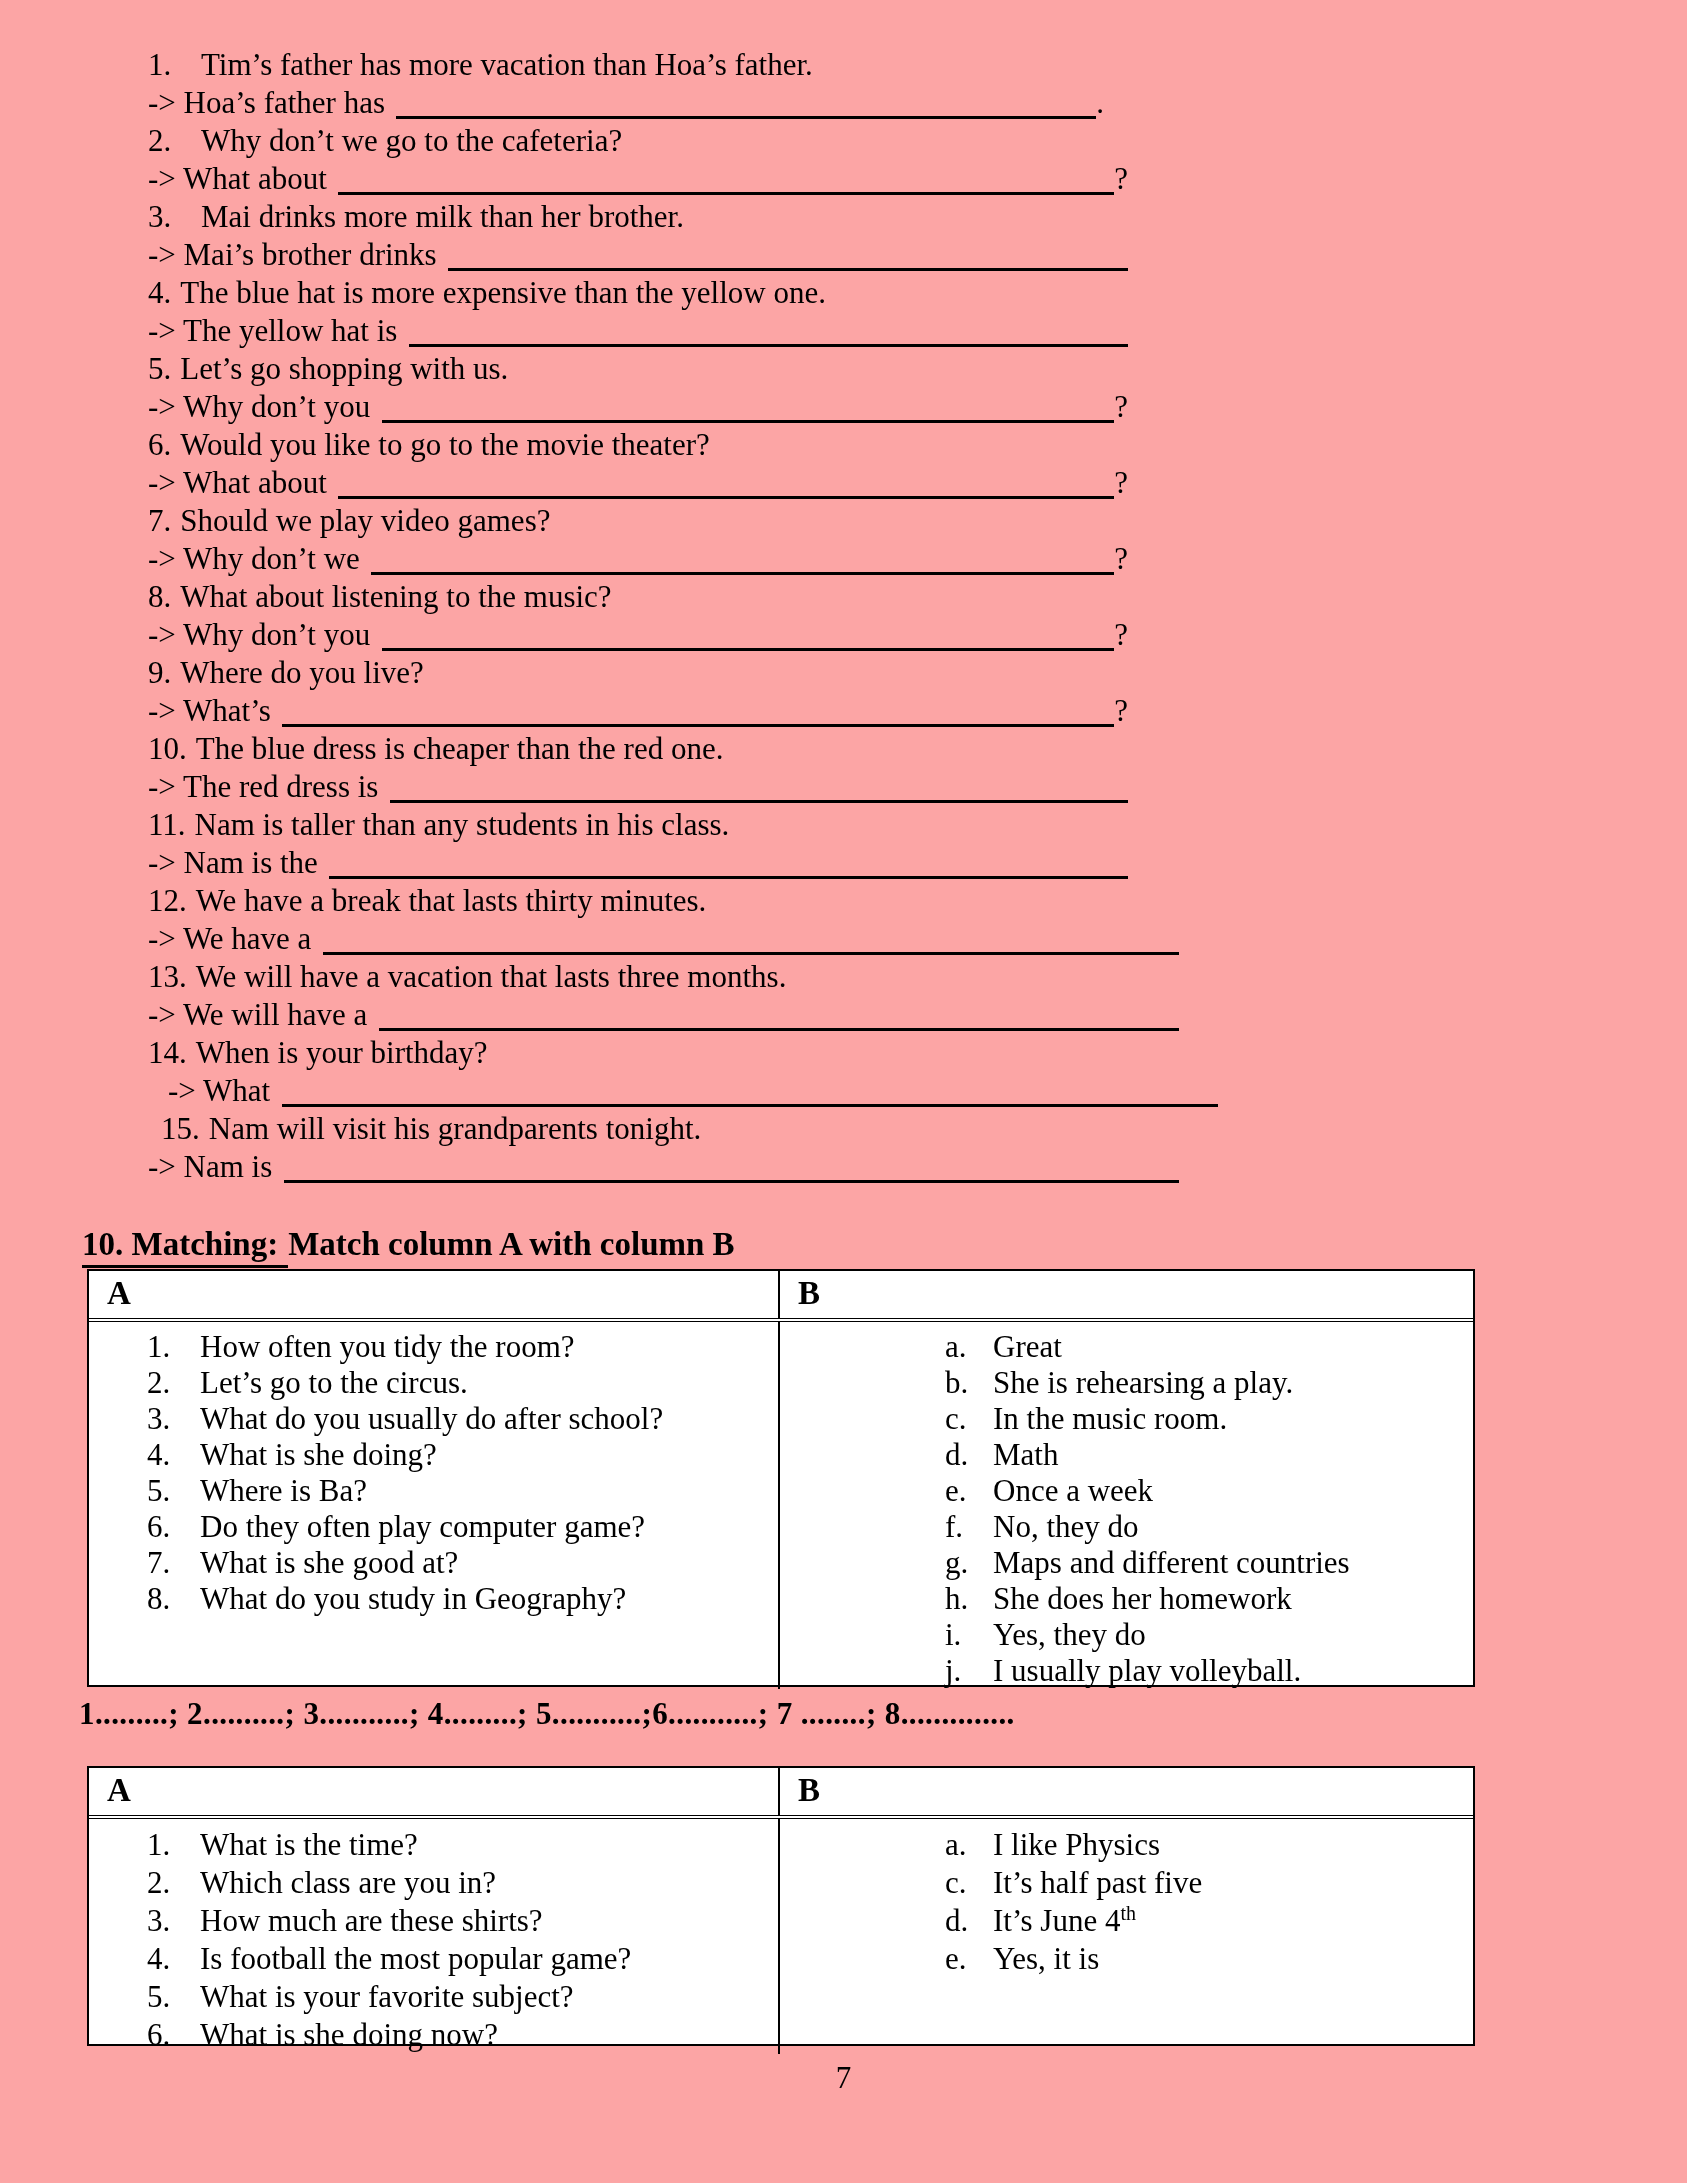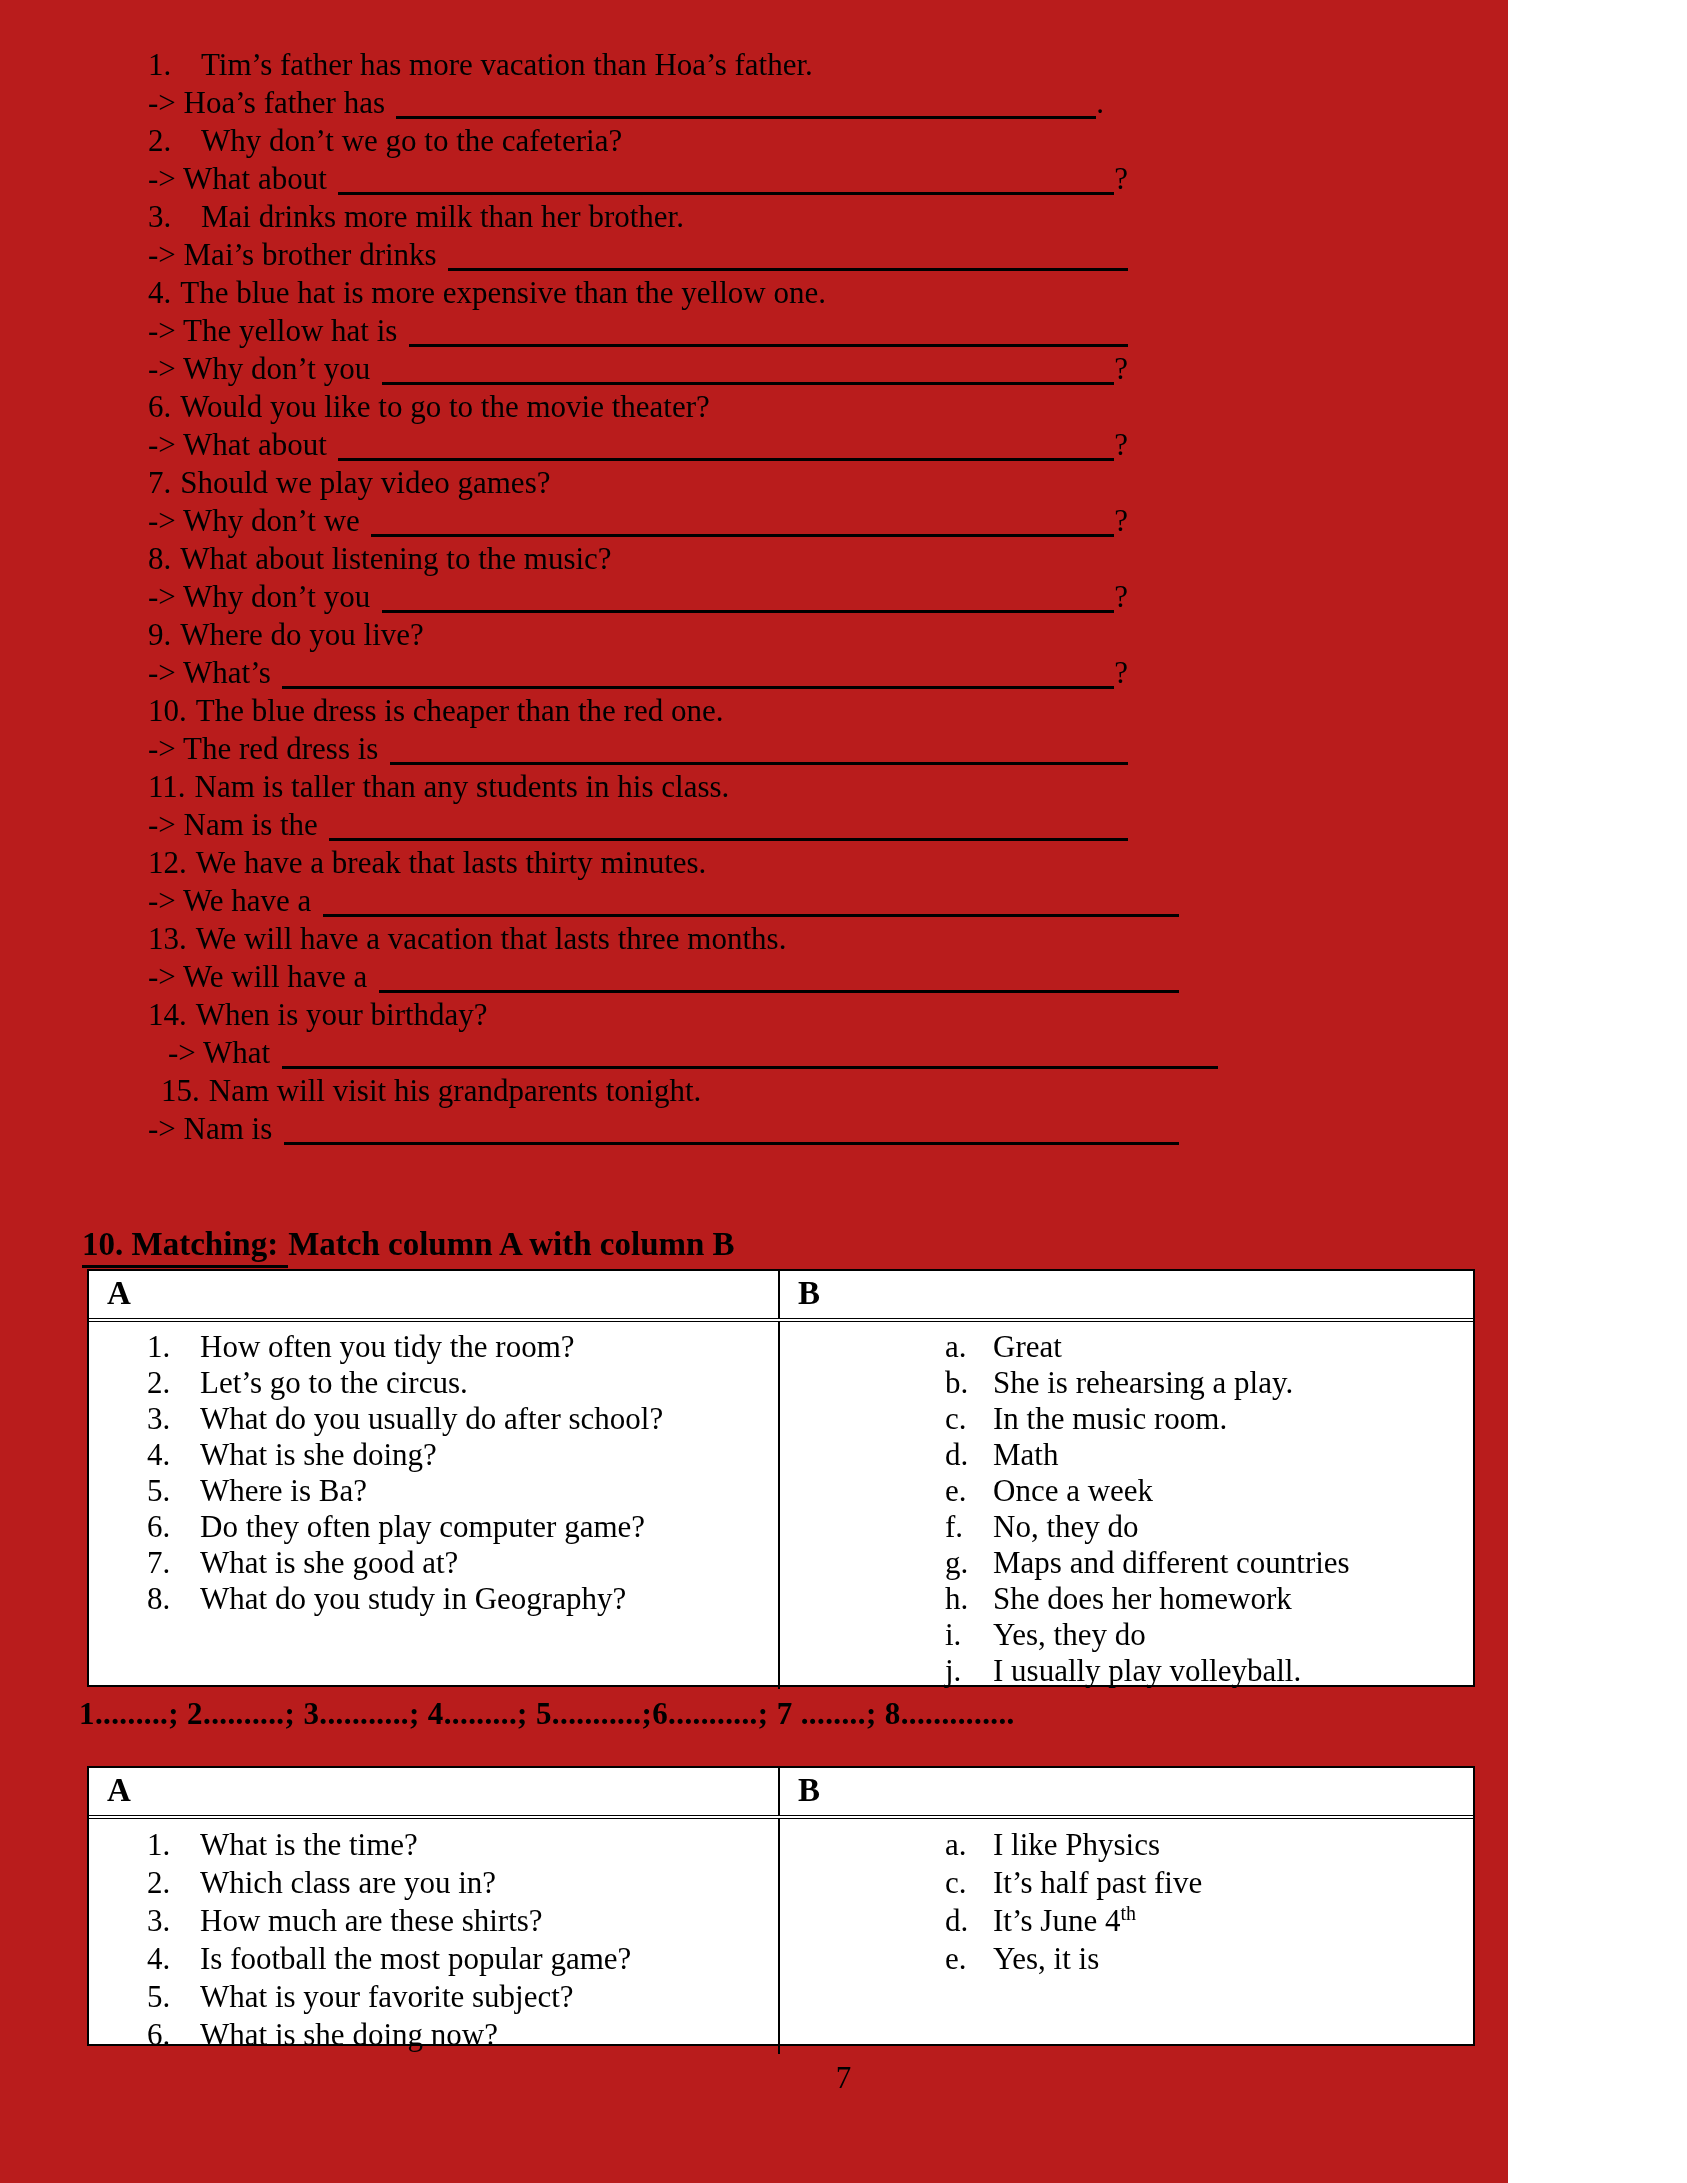--- a/index.html
+++ b/index.html
@@ -1,17 +1,17 @@
 <!DOCTYPE html>
 <html style="font-size:13px"><head>
 <meta charset="utf-8">
 <style>
   html,body { margin:0; padding:0; background:#ffffff; }
   .sheet {
-    position:relative; width:1508px; height:2183px; background:#b91c1c; color:#000;
+    position:relative; width:1687px; height:2183px; background:#fca5a5; color:#000;
     font-family:"Liberation Serif", serif; font-size:31px; overflow:hidden;
   }
 
   
   .transform-list { position:absolute; top:46px; left:148px; width:1236px; }
   .t-row { height:38px; line-height:38px; white-space:nowrap; }
   .prompt-row .num { margin-right:9px; }
   .item:nth-child(-n+3) .prompt-row .num { display:inline-block; min-width:53px; margin-right:0; }
   .item:nth-child(15) .prompt-row { padding-left:13px; }
   .answer-row { display:flex; width:980px; }
@@ -86,20 +86,21 @@
   <div class="item">
     <div class="t-row prompt-row"><span class="num">4.</span><span>The blue hat is more expensive than the yellow one.</span></div>
     <div class="t-row answer-row">
           <span>-&gt; The yellow hat is</span>
           <span class="blank"></span>
           <span></span>
         </div>
   </div>
 
   <div class="item">
+    <div class="t-row prompt-row"><span class="num">5.</span><span>Let’s go shopping with us.</span></div>
     <div class="t-row answer-row">
           <span>-&gt; Why don’t you</span>
           <span class="blank"></span>
           <span>?</span>
         </div>
   </div>
 
   <div class="item">
     <div class="t-row prompt-row"><span class="num">6.</span><span>Would you like to go to the movie theater?</span></div>
     <div class="t-row answer-row">

